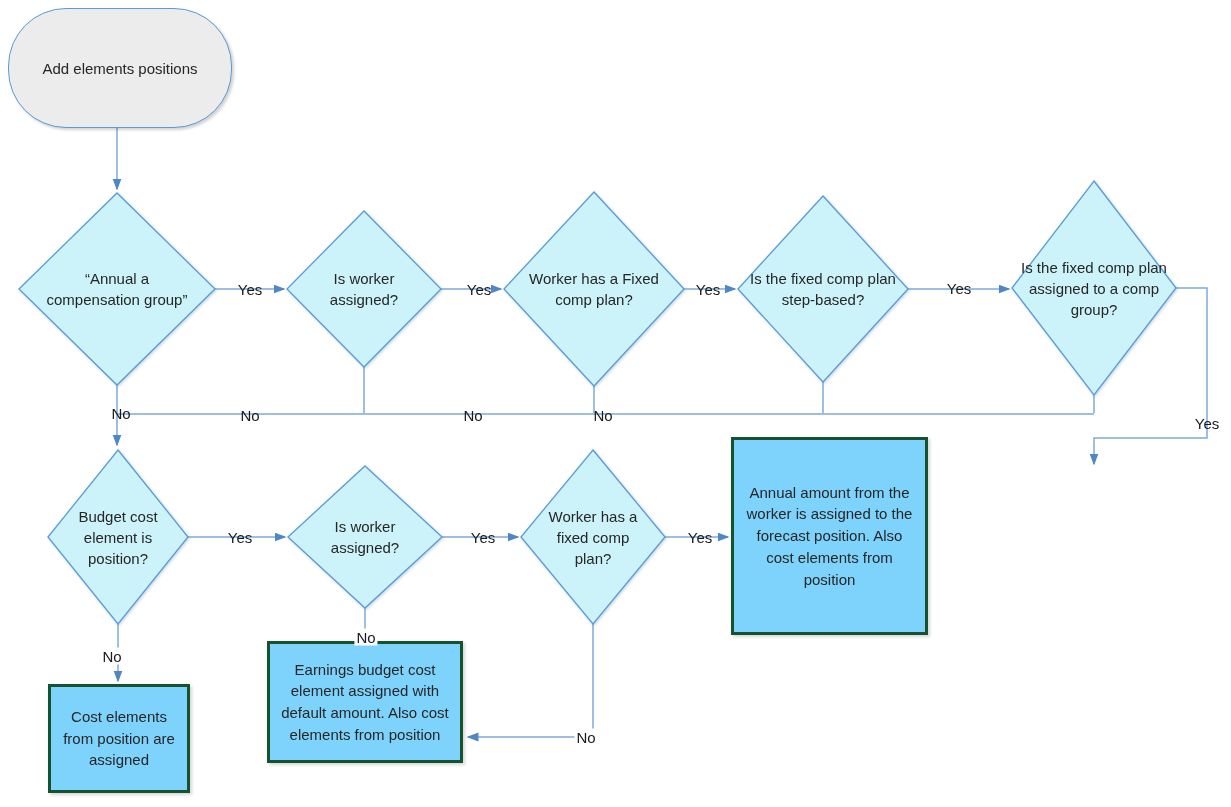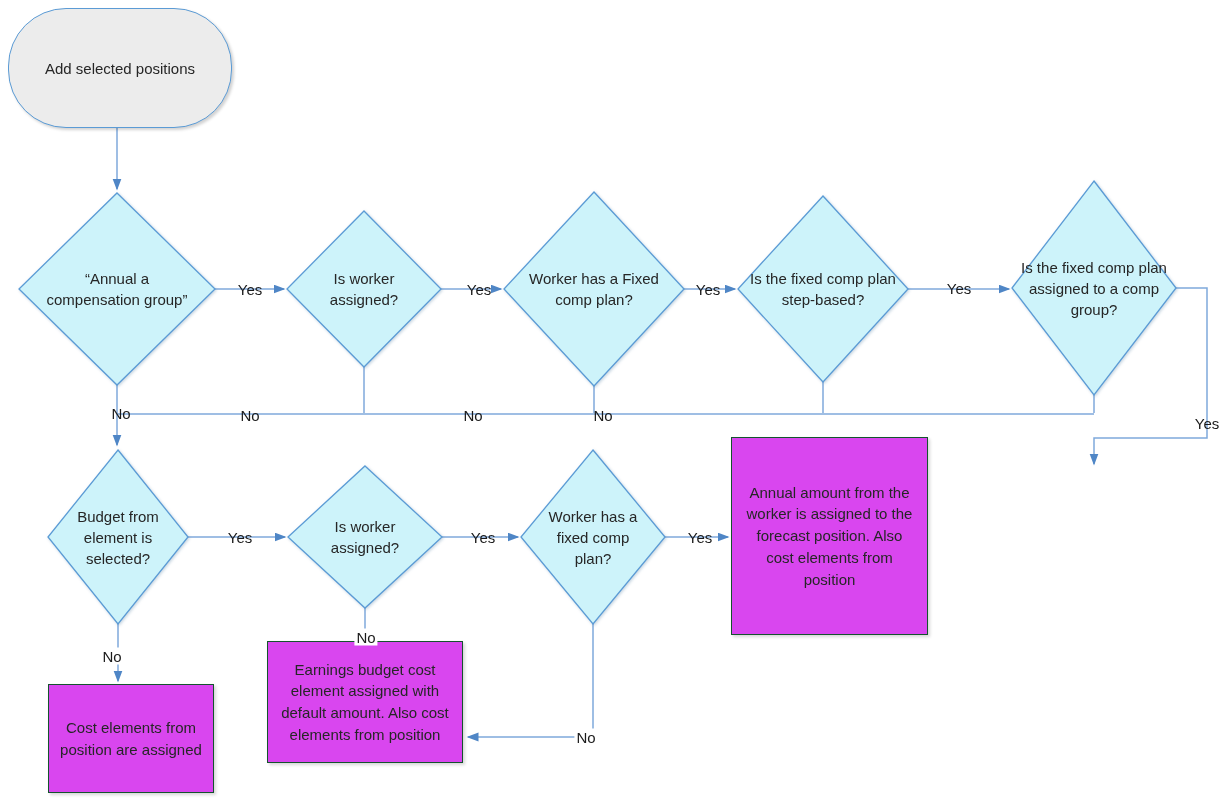--- a/index.html
+++ b/index.html
@@ -19,21 +19,21 @@
     text-align:center; font-size:15px; line-height:1.4; white-space:normal;
   }
   .terminator {
     position:absolute; left:8px; top:8px; width:222px; height:118px;
     background:#ececec; border:1.6px solid #5b9bd5; border-radius:58px;
     box-shadow:2px 2px 3px rgba(0,0,0,.18);
     display:flex; align-items:center; justify-content:center;
     font-size:15px; text-align:center;
   }
   .pbox {
-    position:absolute; background:#d946ef; border:1px solid #14532d;
+    position:absolute; background:#7dd3fc; border:3px solid #14532d;
     box-shadow:2px 2px 3px rgba(0,0,0,.16);
     display:flex; align-items:center; justify-content:center;
     text-align:center; font-size:15px; line-height:1.45; padding:6px 9px;
     box-sizing:border-box;
   }
   .elabel {
     position:absolute; transform:translate(-50%,-50%);
     font-size:15px; line-height:1; color:#1a1a1a;
   }
   .elabel.bg { background:#ffffff; padding:1px 2px; }
@@ -77,36 +77,36 @@
       <polygon class="diamond" points="594,192 684,289 594,386 504,289"></polygon>
       <polygon class="diamond" points="823,196 908,289 823,382 738,289"></polygon>
       <polygon class="diamond" points="1094,181 1176,288 1094,395 1012,288"></polygon>
       <polygon class="diamond" points="118,450 188,537 118,624 48,537"></polygon>
       <polygon class="diamond" points="365,466 442,537 365,608 288,537"></polygon>
       <polygon class="diamond" points="593,450 665,537 593,624 521,537"></polygon>
     </g>
   </svg>
 
   <div class="terminator">
-    <span>Add selected positions</span>
+    <span>Add elements positions</span>
   </div>
 
   <div class="node-label" style="left:117px;top:289px;width:150px">“Annual a compensation group”</div>
   <div class="node-label" style="left:364px;top:289px;width:120px">Is worker assigned?</div>
   <div class="node-label" style="left:594px;top:289px;width:150px">Worker has a Fixed comp plan?</div>
   <div class="node-label" style="left:1094px;top:288px;width:150px">Is the fixed comp plan assigned to a comp group?</div>
   <div class="node-label" style="left:823px;top:289px;width:160px">Is the fixed comp plan step-based?</div>
-  <div class="node-label" style="left:118px;top:537px;width:110px">Budget from element is selected?</div>
+  <div class="node-label" style="left:118px;top:537px;width:110px">Budget cost element is position?</div>
   <div class="node-label" style="left:365px;top:537px;width:120px">Is worker assigned?</div>
   <div class="node-label" style="left:593px;top:537px;width:110px">Worker has a fixed comp plan?</div>
 
   <div class="pbox" style="left:731px;top:437px;width:197px;height:198px">
     <span>Annual amount from the worker is assigned to the forecast position. Also cost elements from position</span>
   </div>
-  <div class="pbox" style="left:48px;top:684px;width:166px;height:109px">
+  <div class="pbox" style="left:48px;top:684px;width:142px;height:109px">
     <span>Cost elements from position are assigned</span>
   </div>
   <div class="pbox" style="left:267px;top:641px;width:196px;height:122px">
     <span>Earnings budget cost element assigned with default amount. Also cost elements from position</span>
   </div>
 
   <span class="elabel" style="left:250px;top:289px">Yes</span>
   <span class="elabel" style="left:479px;top:289px">Yes</span>
   <span class="elabel" style="left:708px;top:289px">Yes</span>
   <span class="elabel" style="left:959px;top:288px">Yes</span>

